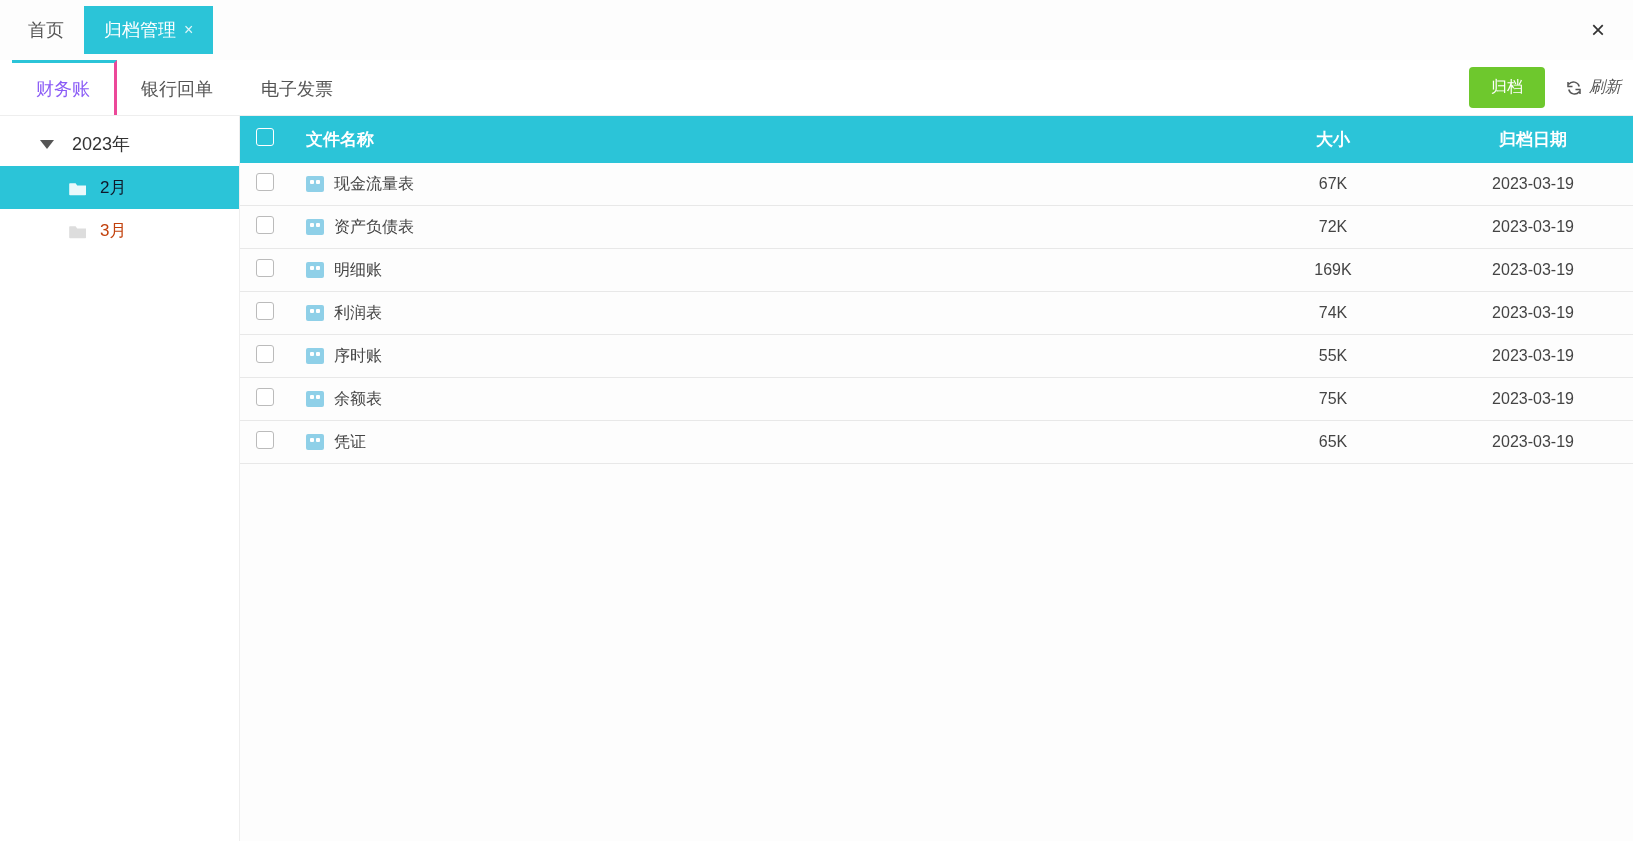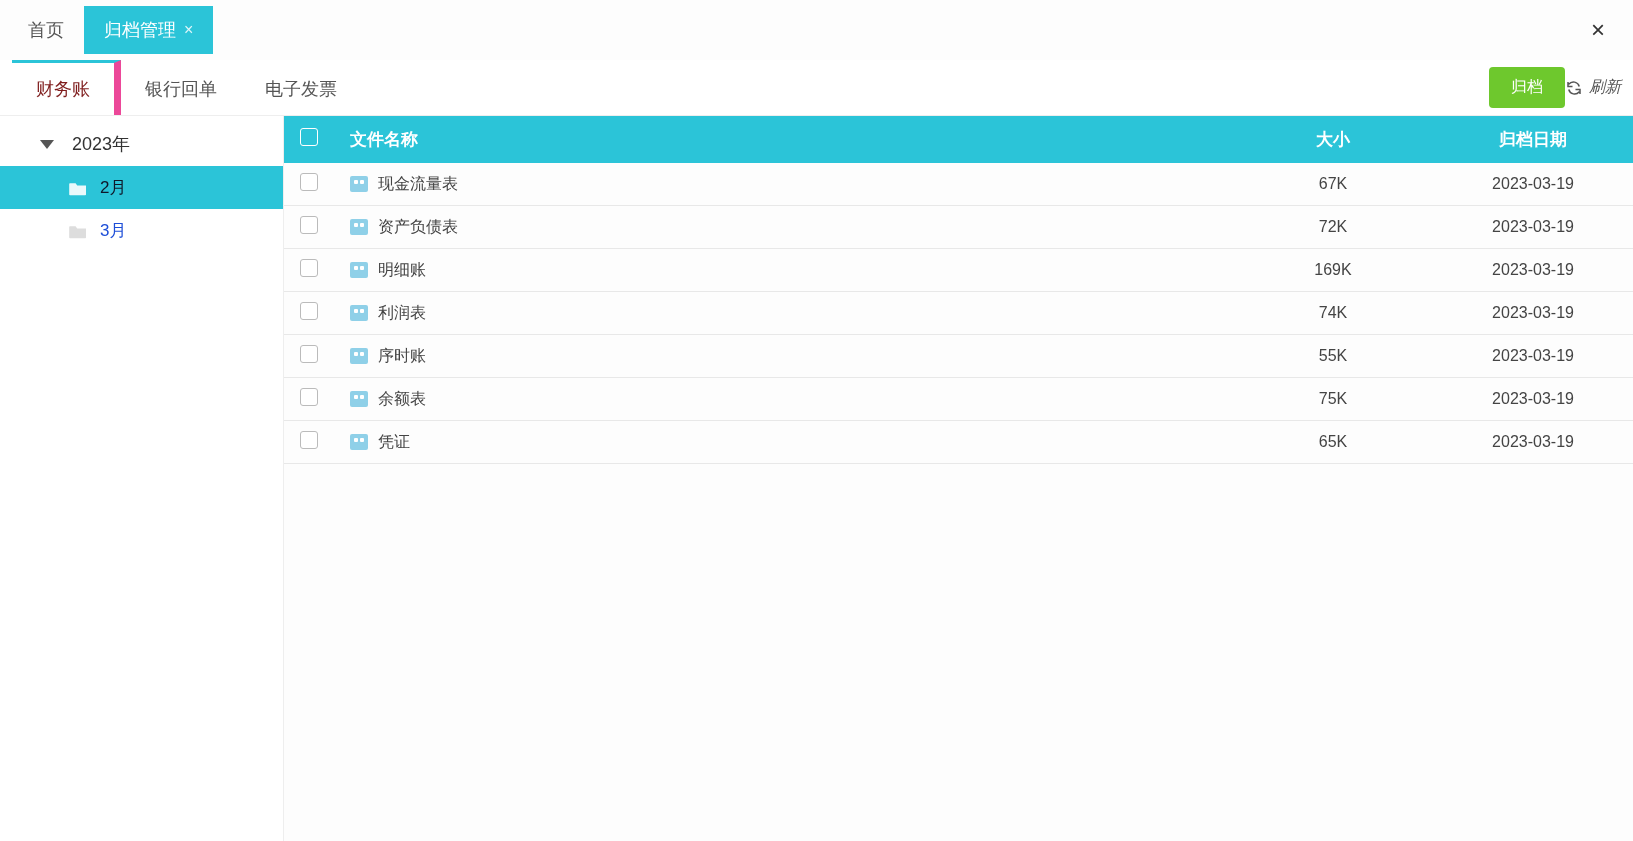--- a/index.html
+++ b/index.html
@@ -60,29 +60,30 @@
     .sub-tab {
       padding: 0 24px;
       font-size: 18px;
       color: #555;
       cursor: pointer;
       display: flex;
       align-items: center;
       border-top: 3px solid transparent;
     }
     .sub-tab.active {
-      color: #7f1d1d;
+      color: #8b5cf6;
       background: #fff;
       border-top: 3px solid #2bc4d8;
-      border-right: 7px solid #ec4899;
+      border-right: 3px solid #ec4899;
     }
     .sub-actions {
       margin-left: auto;
       display: flex;
       align-items: center;
+      gap: 20px;
       padding-right: 12px;
     }
     .btn-primary {
       background: #6ec82d;
       color: #fff;
       border: none;
       border-radius: 4px;
       padding: 10px 22px;
       font-size: 16px;
       cursor: pointer;
@@ -97,21 +98,21 @@
       font-style: italic;
     }
     .refresh-icon {
       width: 18px; height: 18px;
     }
     .content {
       display: flex;
       height: calc(100% - 60px - 56px);
     }
     .sidebar {
-      width: 284px;
+      width: 240px;
       background: #fff;
       border-right: 1px solid #eee;
       padding-top: 6px;
     }
     .tree-year {
       display: flex;
       align-items: center;
       gap: 10px;
       padding: 10px 18px 10px 40px;
       font-size: 18px;
@@ -127,21 +128,21 @@
       border-top: 9px solid #555;
     }
     .tree-year-label { padding-left: 32px; }
     .tree-month {
       display: flex;
       align-items: center;
       gap: 12px;
       padding: 10px 18px 10px 68px;
       font-size: 17px;
       cursor: pointer;
-      color: #1d4ed8;
+      color: #c2410c;
     }
     .tree-month.active {
       background: #2bc4d8;
       color: #0f172a;
     }
     .folder-icon { width: 20px; height: 16px; }
     .main {
       flex: 1;
       overflow: auto;
     }

